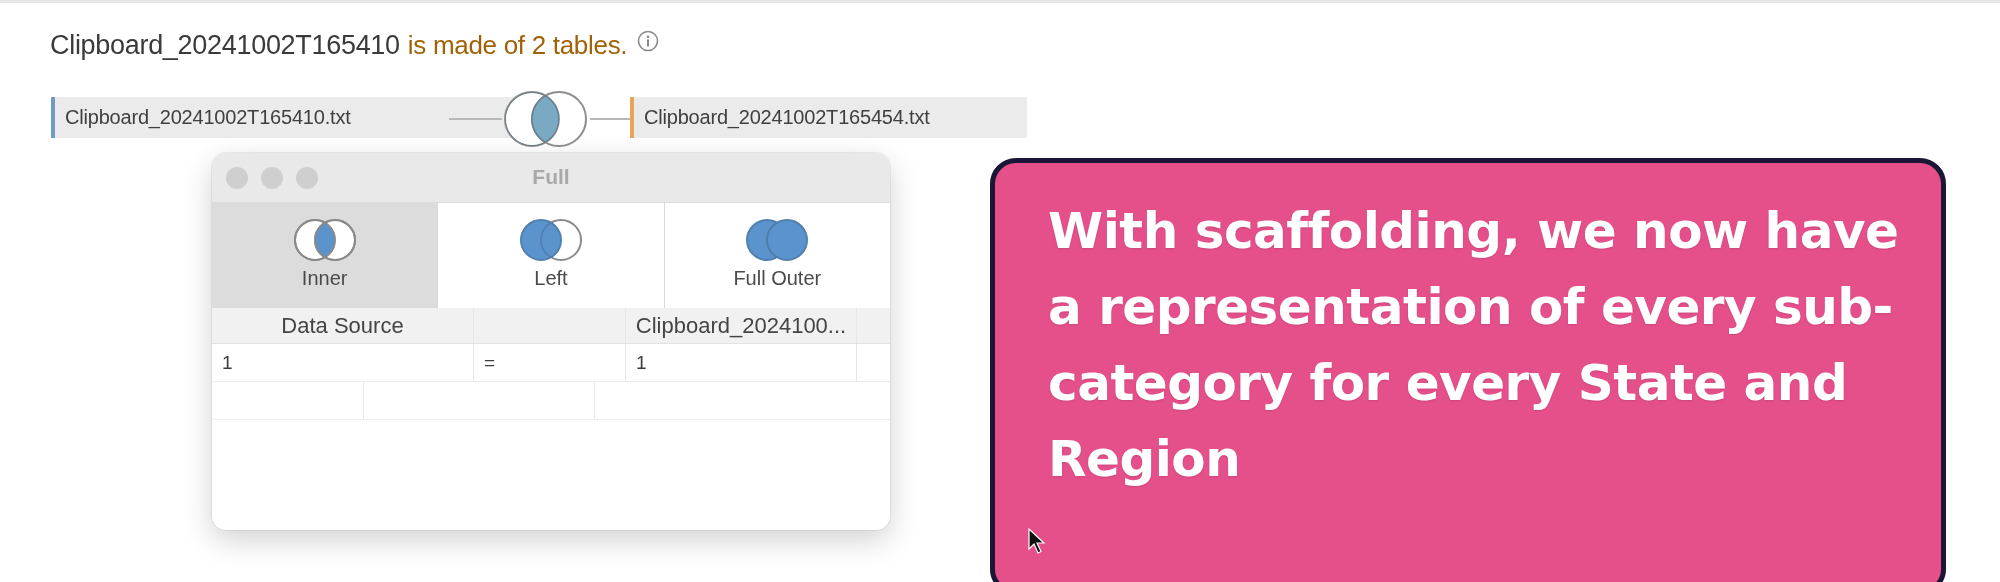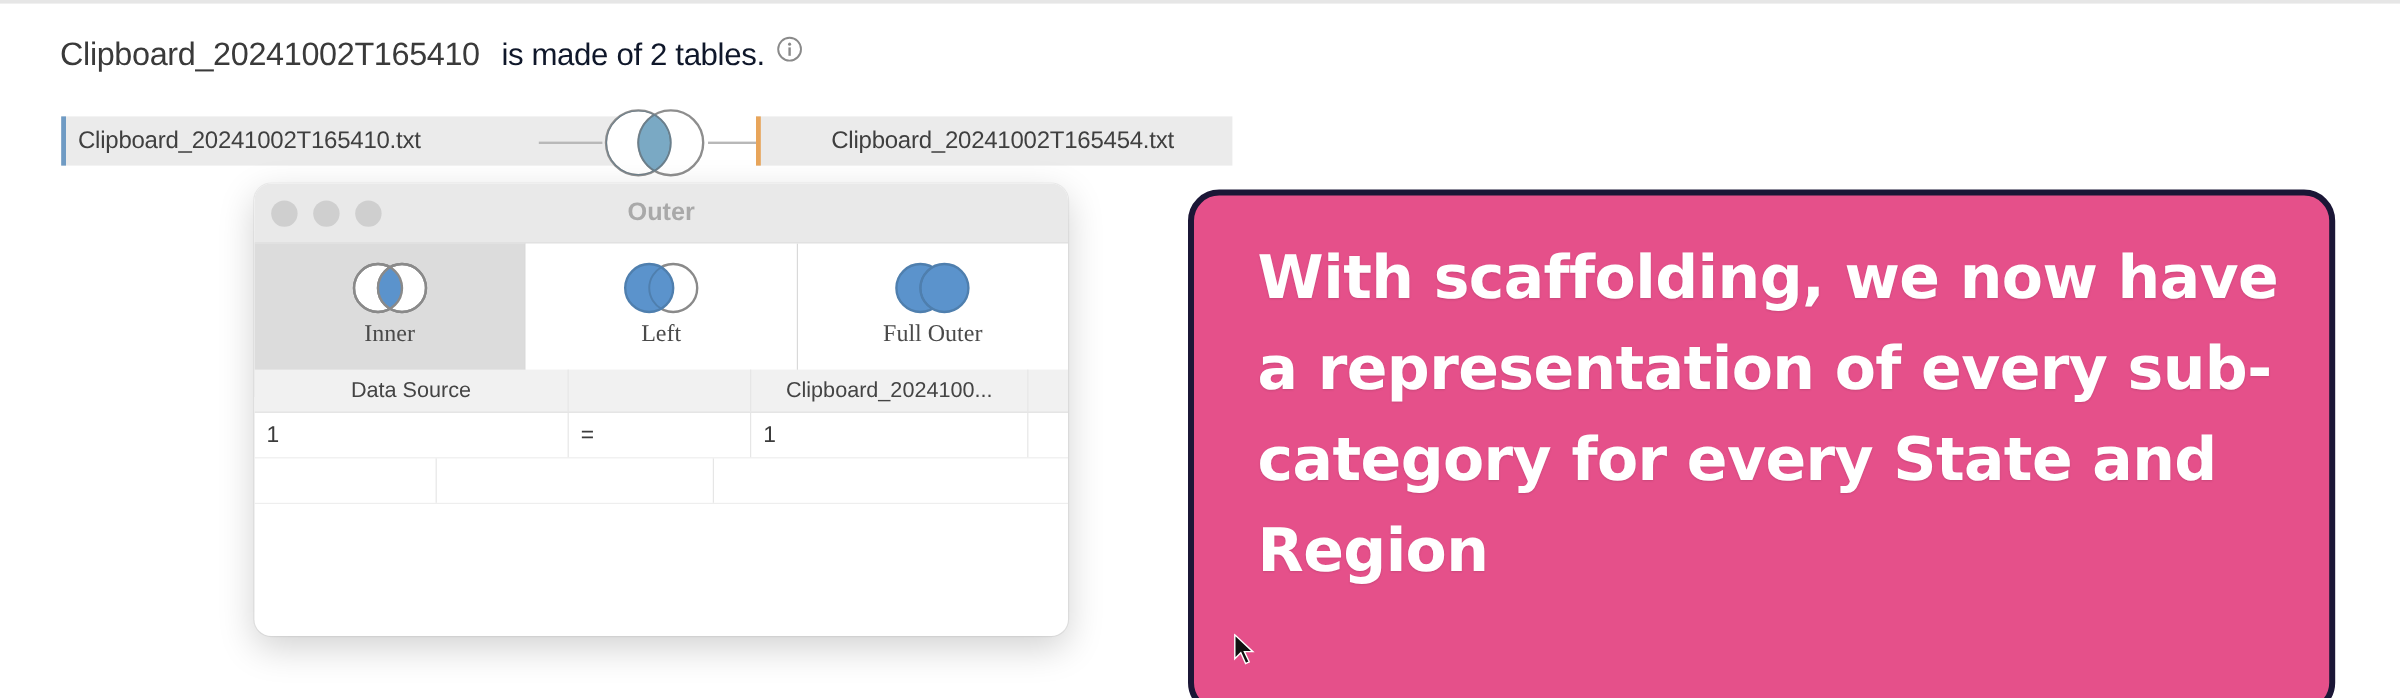--- a/index.html
+++ b/index.html
@@ -3,48 +3,48 @@
   <meta charset="utf-8">
   <style>
     * { box-sizing: border-box; margin: 0; padding: 0; }
     html, body { width: 2000px; height: 582px; overflow: hidden; background: #ffffff; }
     body { position: relative; font-family: "Liberation Sans", sans-serif; color: #333; }
 
     .top-strip { position: absolute; left: 0; top: 0; width: 2000px; height: 3px; background: #e6e6e6; }
 
     .heading { position: absolute; left: 50px; top: 30px; height: 34px; display: flex; align-items: flex-start; white-space: nowrap; }
     .heading .ds-name { font-size: 27px; color: #3a3a3a; letter-spacing: -0.3px; }
-    .heading .ds-desc { font-size: 26px; color: #0f172a; margin-left: 18px; letter-spacing: -0.3px; }
+    .heading .ds-desc { font-size: 26px; color: #a16207; margin-left: 8px; letter-spacing: -0.3px; }
     .heading .info { margin-left: 10px; width: 22px; height: 22px; display: inline-block; }
 
     .table-box { position: absolute; top: 97px; height: 41px; background: #ebebeb; display: flex; align-items: center; font-size: 20px; color: #3f3f3f; padding-left: 14px; white-space: nowrap; letter-spacing: -0.2px; }
     .table-box .bar { position: absolute; left: 0; top: 0; width: 4px; height: 41px; }
     .table-left { left: 51px; width: 477px; }
-    .table-right { left: 630px; width: 397px; justify-content: center; }
+    .table-right { left: 630px; width: 397px; }
 
     .connector { position: absolute; top: 118px; height: 2px; background: #b8b8b8; }
     .join-venn { position: absolute; left: 500px; top: 90px; width: 92px; height: 58px; cursor: pointer; }
 
     .dialog { position: absolute; left: 212px; top: 153px; width: 678px; height: 377px; background: #fff; border-radius: 14px; box-shadow: 0 10px 30px rgba(0,0,0,0.18), 0 0 0 1px rgba(0,0,0,0.06); overflow: hidden; }
     .titlebar { position: absolute; left: 0; top: 0; width: 678px; height: 50px; background: #e9e9e9; border-bottom: 1px solid #dcdcdc; }
     .tl { position: absolute; top: 14px; width: 22px; height: 22px; border-radius: 50%; background: #cfcfcf; }
     .titlebar .title { position: absolute; left: 0; width: 678px; top: 12px; text-align: center; font-size: 21px; font-weight: bold; color: #a9a9a9; }
 
-    .jtypes { position: absolute; left: 0; top: 50px; width: 678px; height: 128px; display: flex; font-family: Liberation Serif, serif; }
+    .jtypes { position: absolute; left: 0; top: 50px; width: 678px; height: 128px; display: flex; }
     .jtype { flex: 1; position: relative; background: #fff; border-right: 1px solid #d9d9d9; cursor: pointer; }
     .jtype:last-child { border-right: none; }
     .jtype.selected { background: #dcdcdc; }
     .jtype svg { position: absolute; left: 50%; top: 14px; margin-left: -36px; width: 72px; height: 46px; }
     .jtype .label { position: absolute; left: 0; right: 0; top: 64px; text-align: center; font-size: 20px; color: #4a4a4a; }
 
     .clause-table { position: absolute; left: 0; top: 155px; width: 678px; }
     .crow { display: flex; height: 38px; border-bottom: 1px solid #eeeeee; }
     .crow.header { height: 36px; background: #f1f1f1; border-bottom: 1px solid #e2e2e2; }
     .cell { border-right: 1px solid #e6e6e6; display: flex; align-items: center; font-size: 19px; color: #3c3c3c; padding-left: 10px; white-space: nowrap; overflow: hidden; }
-    .crow.header .cell { justify-content: center; padding-left: 0; font-size: 18px; color: #444; }
+    .crow.header .cell { justify-content: center; padding-left: 0; font-size: 22px; color: #444; }
     .c1 { width: 262px; } .c2 { width: 152px; } .c3 { width: 231px; } .c4 { width: 33px; border-right: none; }
     .placeholder { font-style: italic; color: #a8a8a8; }
 
     .callout { position: absolute; left: 990px; top: 158px; width: 956px; height: 437px; background: #e5508a; border: 5px solid #1b1636; border-radius: 26px; }
     .callout .msg { position: absolute; left: 53px; top: 30px; width: 880px; font-family: "DejaVu Sans", sans-serif; font-weight: bold; font-size: 50px; line-height: 76px; color: #ffffff; letter-spacing: -0.5px; text-shadow: 0 1px 2px rgba(0,0,0,0.12); }
 
     .cursor { position: absolute; left: 1028px; top: 528px; width: 18px; height: 28px; }
   </style>
 </head>
 <body>
@@ -90,21 +90,21 @@
 <div class="table-box table-right">
   <span class="bar" style="background:#e8a55a"></span>
   <span>Clipboard_20241002T165454.txt</span>
 </div>
 
 <div class="dialog">
   <div class="titlebar">
     <span class="tl" style="left:14px"></span>
     <span class="tl" style="left:49px"></span>
     <span class="tl" style="left:84px"></span>
-    <div class="title">Outer</div>
+    <div class="title">Full</div>
   </div>
 
   <div class="jtypes">
     <div class="jtype selected">
       <svg viewBox="0 0 72 46">
         <defs>
             <clipPath id="ciL">
               <circle cx="26" cy="23" r="20"></circle>
             </clipPath>
           </defs>

